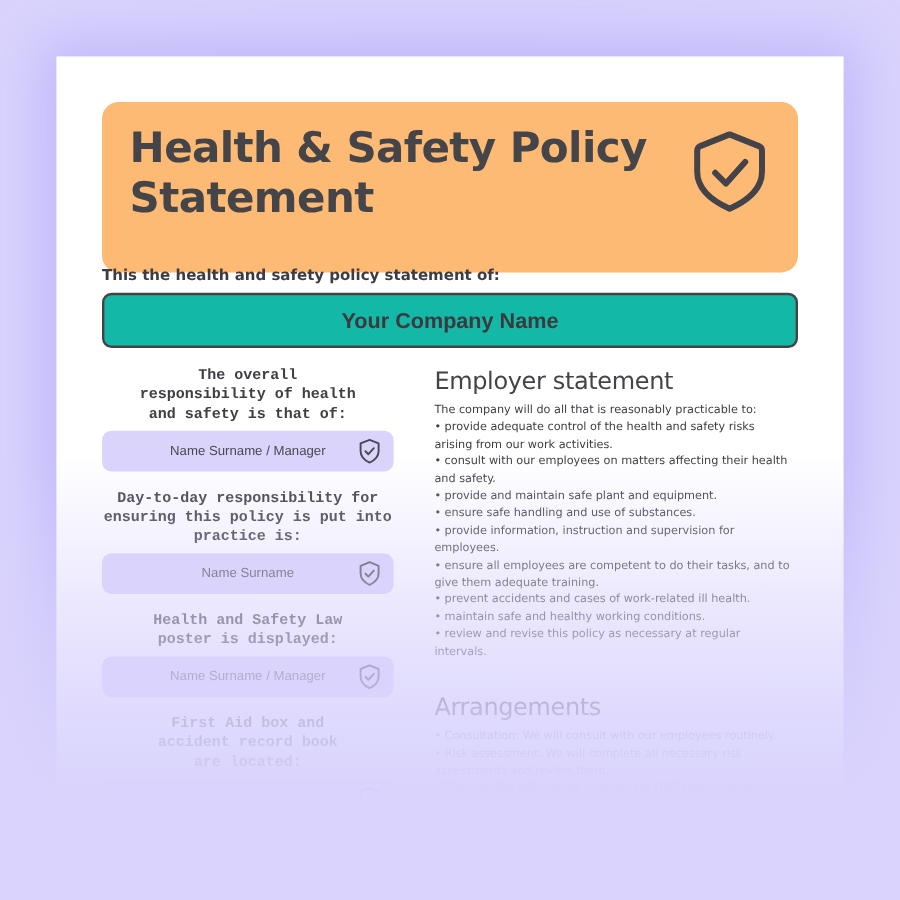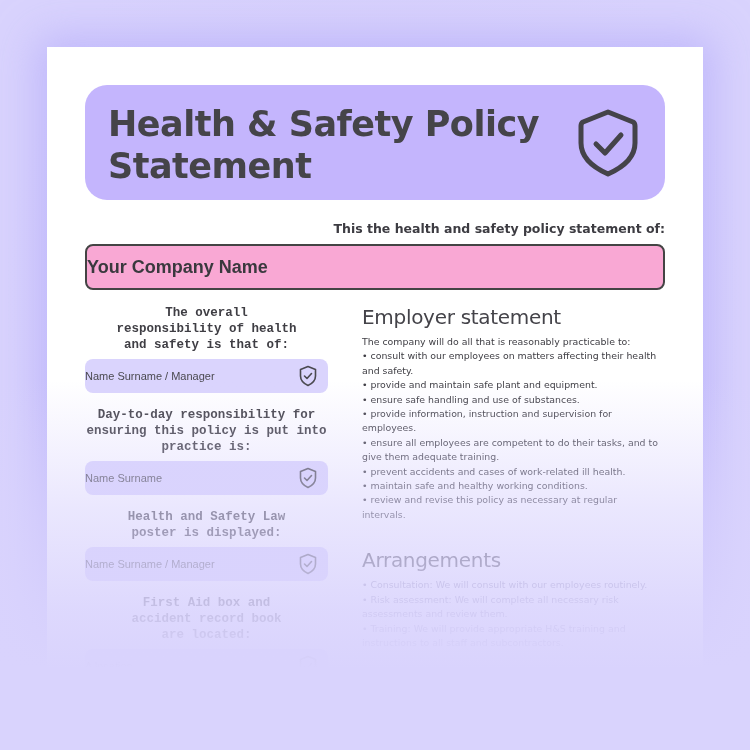--- a/index.html
+++ b/index.html
@@ -19,54 +19,54 @@
     background: #ffffff;
     box-shadow: 0 0 40px 10px rgba(170,160,250,0.55);
     overflow: hidden;
   }
   .fade {
     position: absolute; left: 0; top: 380px; width: 750px; height: 370px;
     background: linear-gradient(to bottom, rgba(217,211,253,0) 0%, rgba(217,211,253,0.55) 35%, rgba(217,211,253,0.88) 62%, rgba(217,211,253,1) 78%);
     pointer-events: none;
   }
   .header {
-    position: absolute; left: 38px; top: 38px; width: 580px; height: 115px;
-    background: #c4b5fd; border-radius: 22px;
+    position: absolute; left: 38px; top: 38px; width: 580px; height: 142px;
+    background: #fdba74; border-radius: 14px;
   }
   .header h1 {
     position: absolute; left: 23px; top: 18px; width: 440px;
     font-family: "DejaVu Sans", sans-serif; font-weight: bold;
     font-size: 35px; line-height: 42px; color: #454449; letter-spacing: -0.5px;
   }
   .header .shield {
     position: absolute; left: 490px; top: 22px; width: 66px; height: 72px;
   }
   .intro {
-    position: absolute; left: 38px; top: 174px; width: 580px; text-align: right;
+    position: absolute; left: 38px; top: 174px; width: 580px; text-align: left;
     font-weight: bold; font-size: 12.5px; color: #3d3c42;
   }
   .company {
     position: absolute; left: 38px; top: 197px; width: 580px; height: 46px;
-    border: 2px solid #444; border-radius: 8px; background: #f9a8d4;
-    line-height: 42px;
+    border: 2px solid #444; border-radius: 8px; background: #14b8a6;
+    text-align: center; line-height: 42px;
     font-family: "Liberation Sans", sans-serif; font-weight: bold;
     font-size: 18px; color: #3a393e;
   }
   .left-col { position: absolute; left: 38px; top: 258px; width: 243px; }
   .q {
     text-align: center; font-weight: bold; font-size: 12.5px; line-height: 16px;
     color: #3f3e44; margin-bottom: 6px; font-family: Liberation Mono, monospace;
   }
   .field {
     position: relative; height: 34px; background: #dad4fd; border-radius: 8px;
     margin-bottom: 14px;
   }
   .field .val {
     position: absolute; left: 0; width: 243px; top: 0; line-height: 34px;
-    text-align: left; font-family: "Liberation Sans", sans-serif;
+    text-align: center; font-family: "Liberation Sans", sans-serif;
     font-size: 11px; color: #4a4950;
   }
   .field .ico { position: absolute; right: 10px; top: 6px; width: 20px; height: 22px; }
   .right-col { position: absolute; left: 315px; top: 258px; width: 300px; }
   .h2 {
     font-weight: normal; font-size: 20px; color: #444349; margin-bottom: 6px;
     letter-spacing: -0.3px;
   }
   .body-text { font-size: 9.4px; line-height: 14.4px; color: #3e3d43; }
   .arr-title { margin-top: 26px; }
@@ -126,20 +126,21 @@
         <path d="M10 1.5 L17.5 4.5 L17.5 11 Q17.5 17 10 20.5 Q2.5 17 2.5 11 L2.5 4.5 Z" fill="none" stroke="#4a4950" stroke-width="1.6" stroke-linejoin="round"></path>
         <path d="M6.5 11 L9 13.5 L13.5 8.5" fill="none" stroke="#4a4950" stroke-width="1.6" stroke-linecap="round" stroke-linejoin="round"></path>
       </svg>
     </div>
   </div>
 
   <div class="right-col">
     <div class="h2">Employer statement</div>
     <div class="body-text">
       <div>The company will do all that is reasonably practicable to:</div>
+      <div>• provide adequate control of the health and safety risks arising from our work activities.</div>
       <div>• consult with our employees on matters affecting their health and safety.</div>
       <div>• provide and maintain safe plant and equipment.</div>
       <div>• ensure safe handling and use of substances.</div>
       <div>• provide information, instruction and supervision for employees.</div>
       <div>• ensure all employees are competent to do their tasks, and to give them adequate training.</div>
       <div>• prevent accidents and cases of work-related ill health.</div>
       <div>• maintain safe and healthy working conditions.</div>
       <div>• review and revise this policy as necessary at regular intervals.</div>
     </div>
 

